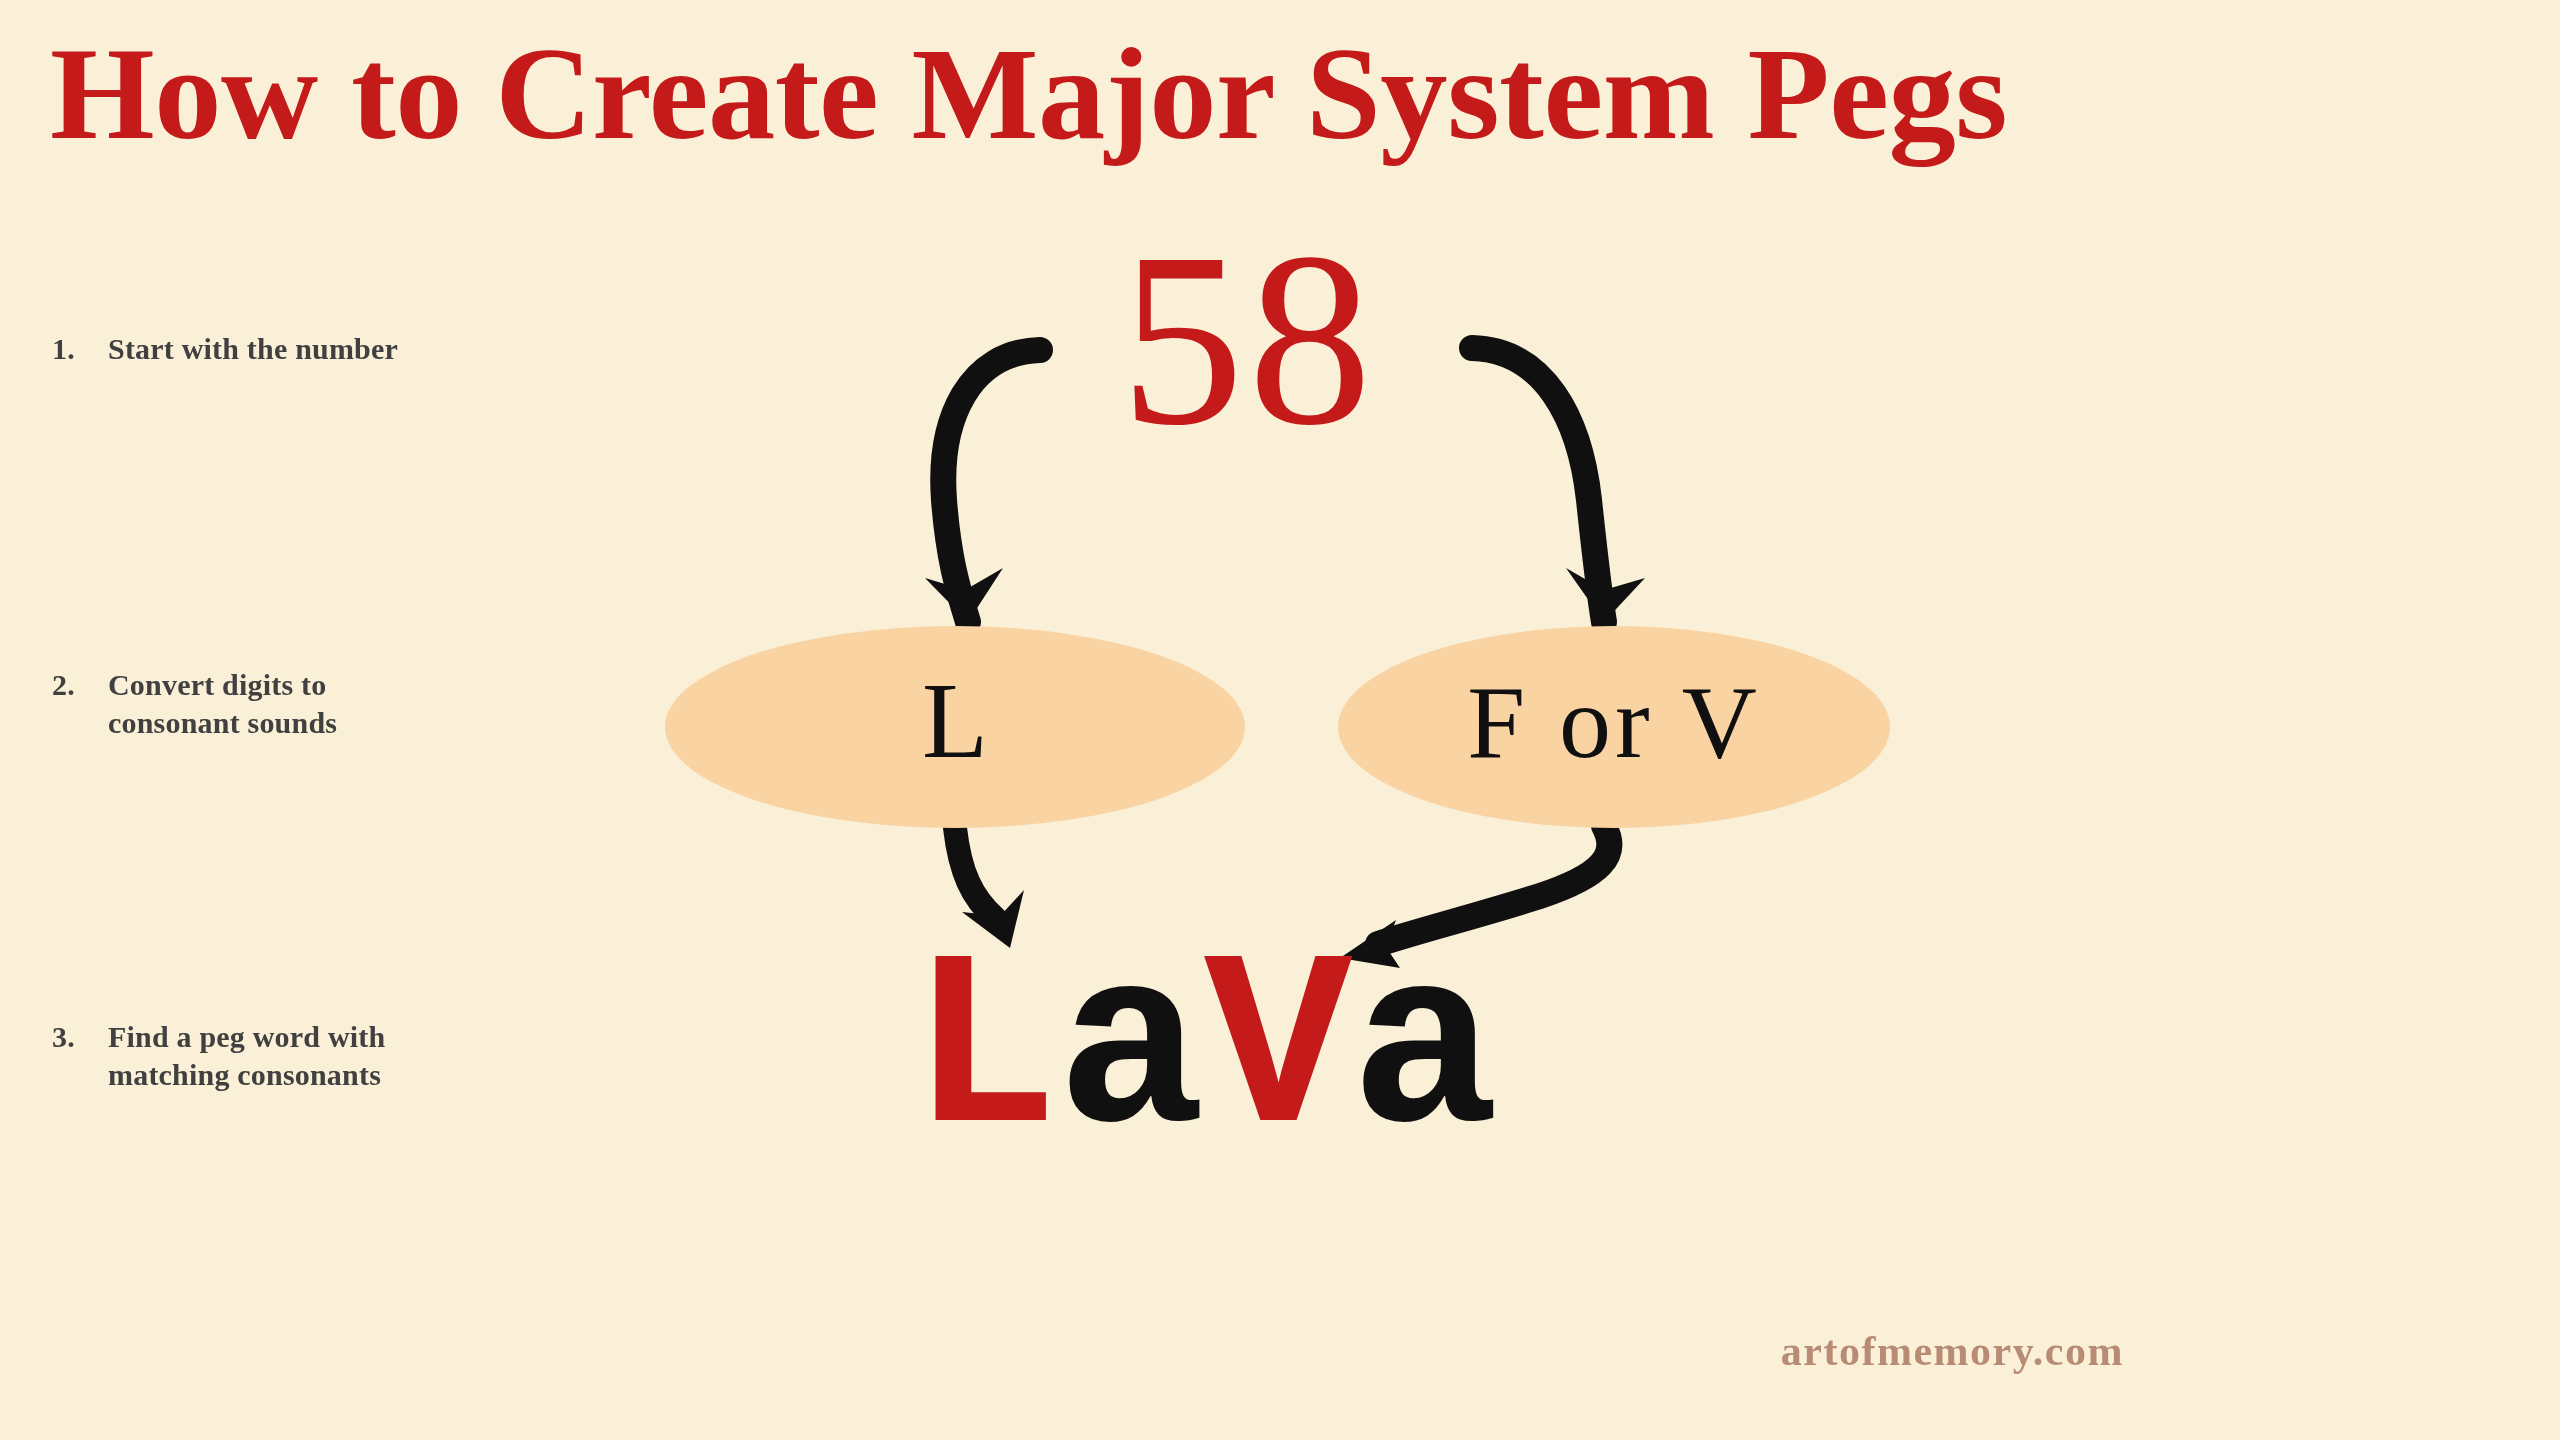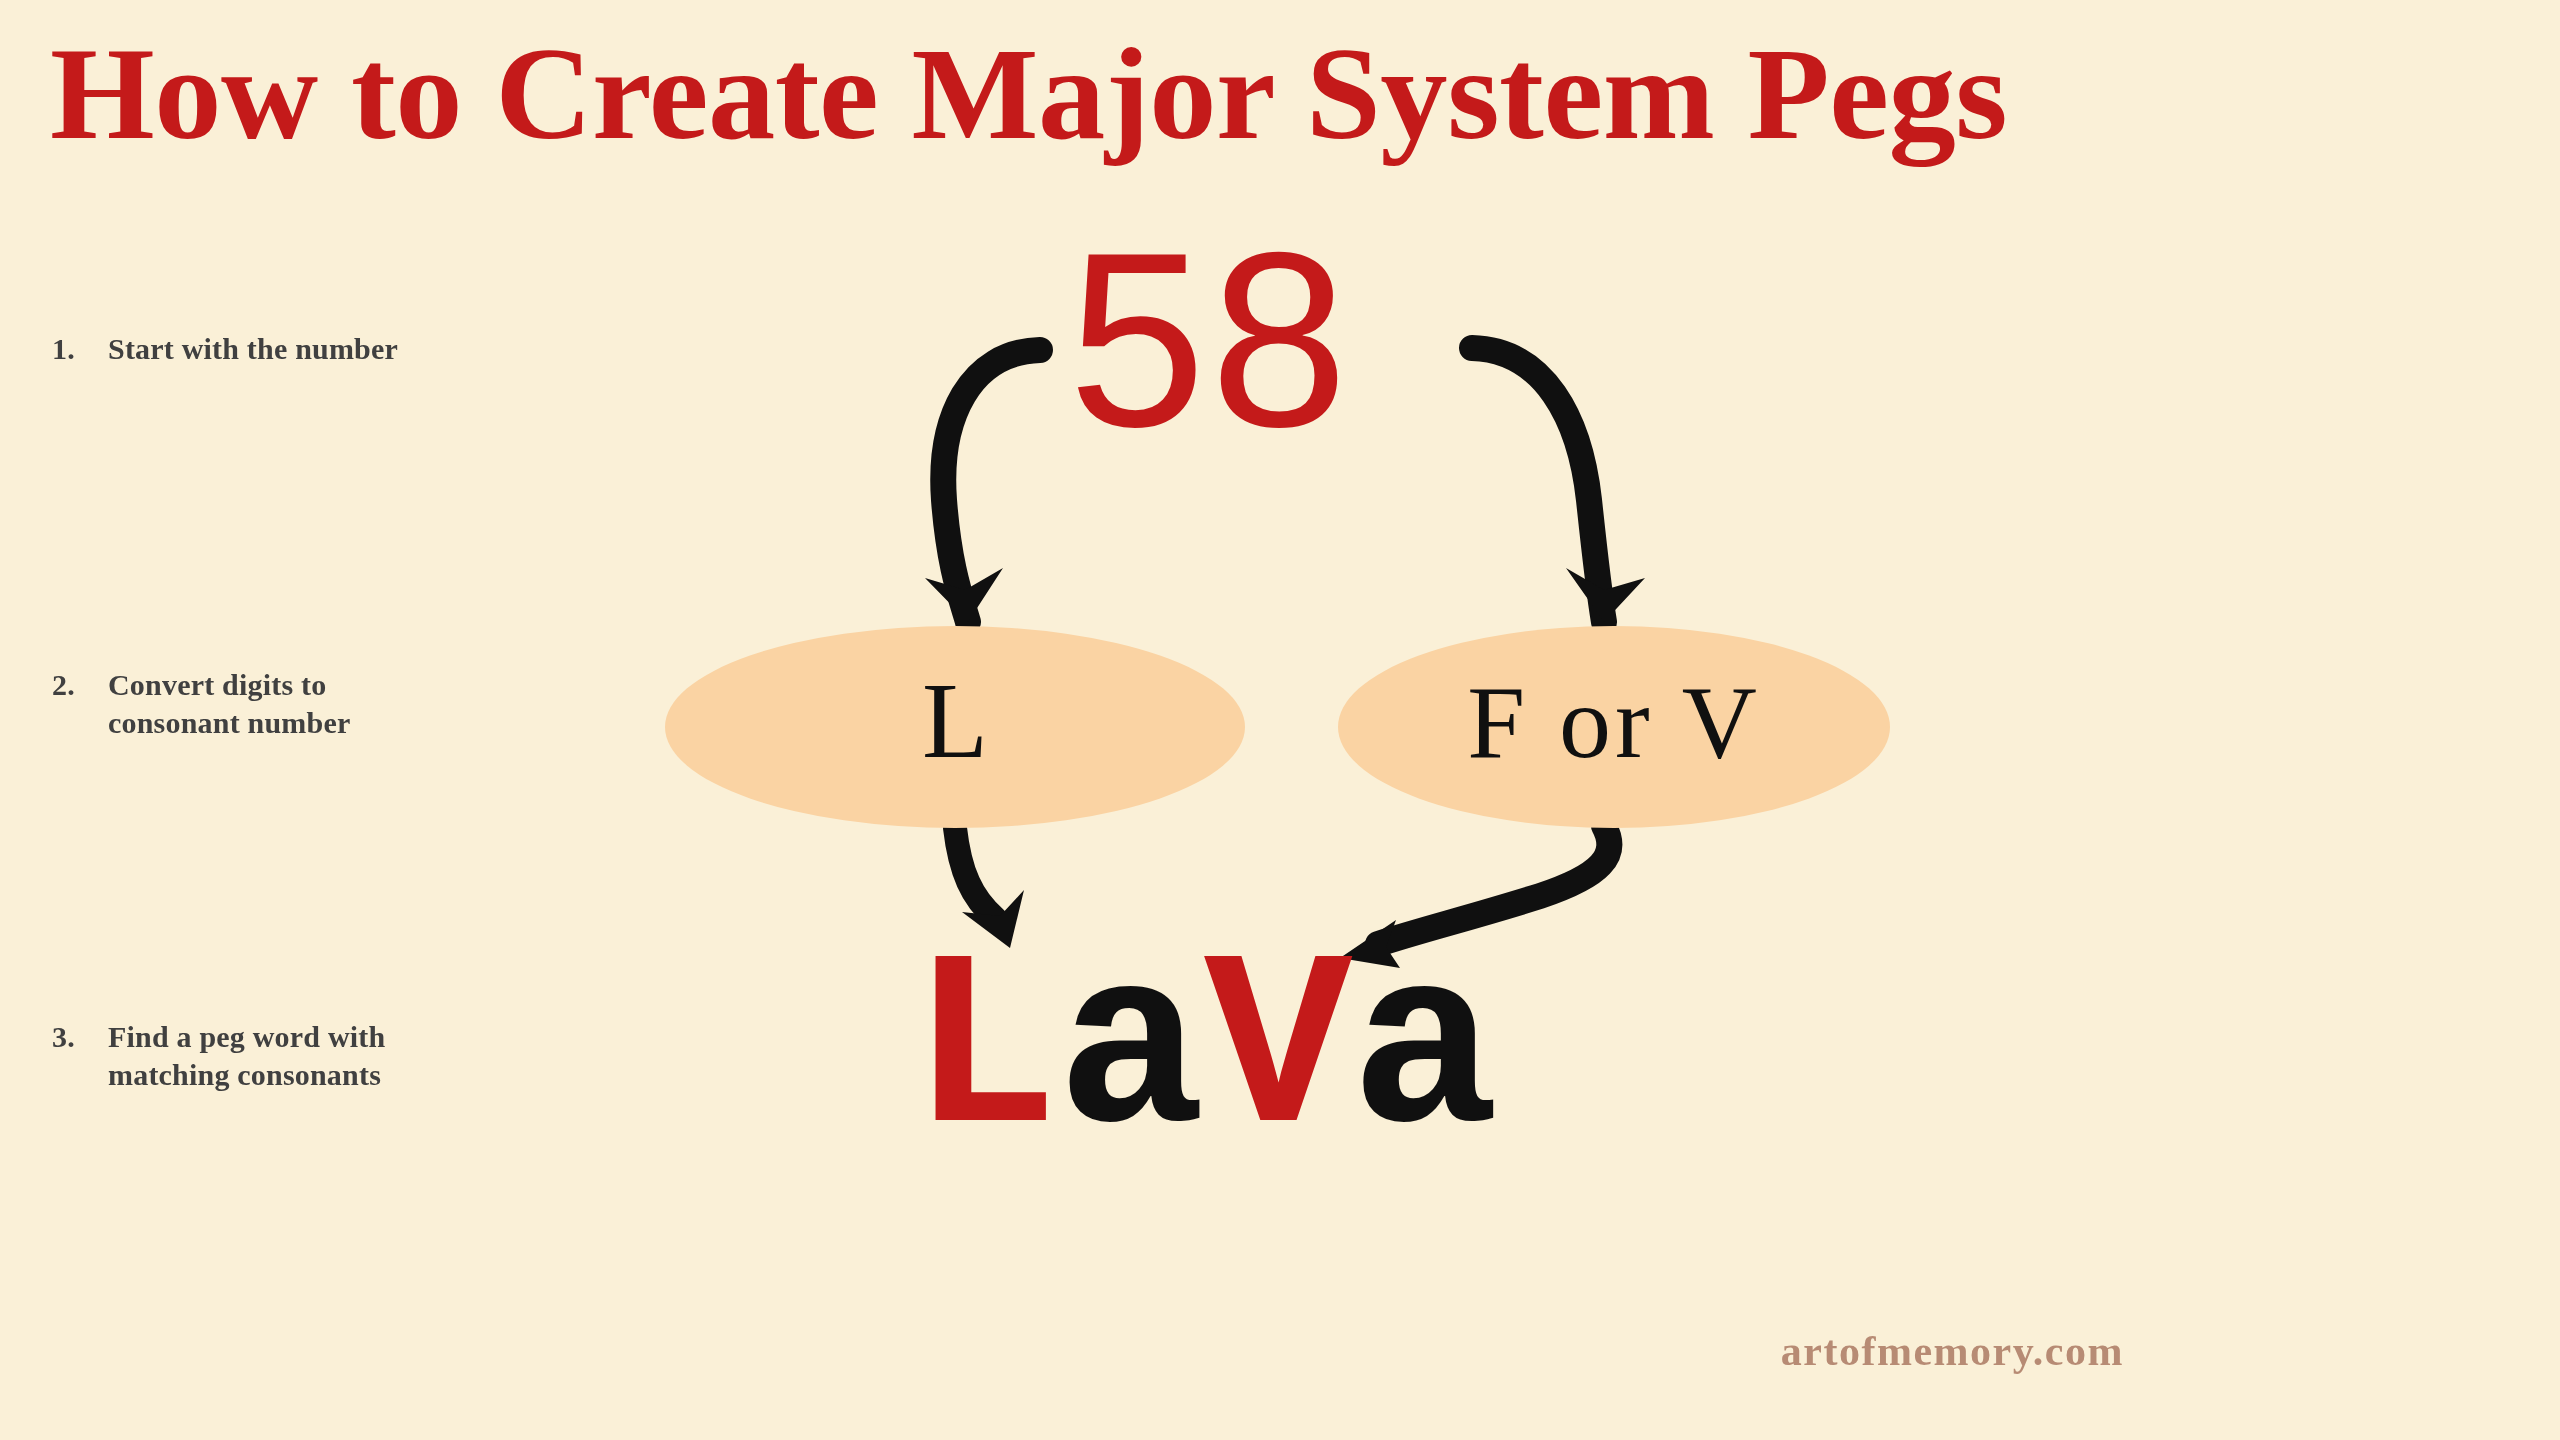--- a/index.html
+++ b/index.html
@@ -54,23 +54,23 @@
     display: inline-block;
     vertical-align: top;
   }
   #step1 { top: 330px; }
   #step2 { top: 666px; }
   #step3 { top: 1018px; }
 
   
   #number58 {
     position: absolute;
-    left: 1068px;
+    left: 1120px;
     top: 216px;
-    font-family: Liberation Sans, sans-serif;
+    font-family: Liberation Serif, serif;
     font-weight: 300;
     font-size: 248px;
     line-height: 1;
     color: #c41a1a;
     letter-spacing: 4px;
     text-align: right;
   }
 
   
   .ellipse {
@@ -143,21 +143,21 @@
 
 <div id="canvas">
 
   <div id="title">How to Create Major System Pegs</div>
 
   <div class="step" id="step1">
     <span class="num">1.</span><span class="txt">Start with the number</span>
   </div>
 
   <div class="step" id="step2">
-    <span class="num">2.</span><span class="txt"><span>Convert digits to</span><br><span>consonant number</span></span>
+    <span class="num">2.</span><span class="txt"><span>Convert digits to</span><br><span>consonant sounds</span></span>
   </div>
 
   <div class="step" id="step3">
     <span class="num">3.</span><span class="txt"><span>Find a peg word with</span><br><span>matching consonants</span></span>
   </div>
 
   <div id="number58">58</div>
 
   <svg id="arrows" viewBox="0 0 2560 1440" xmlns="http://www.w3.org/2000/svg">
 

